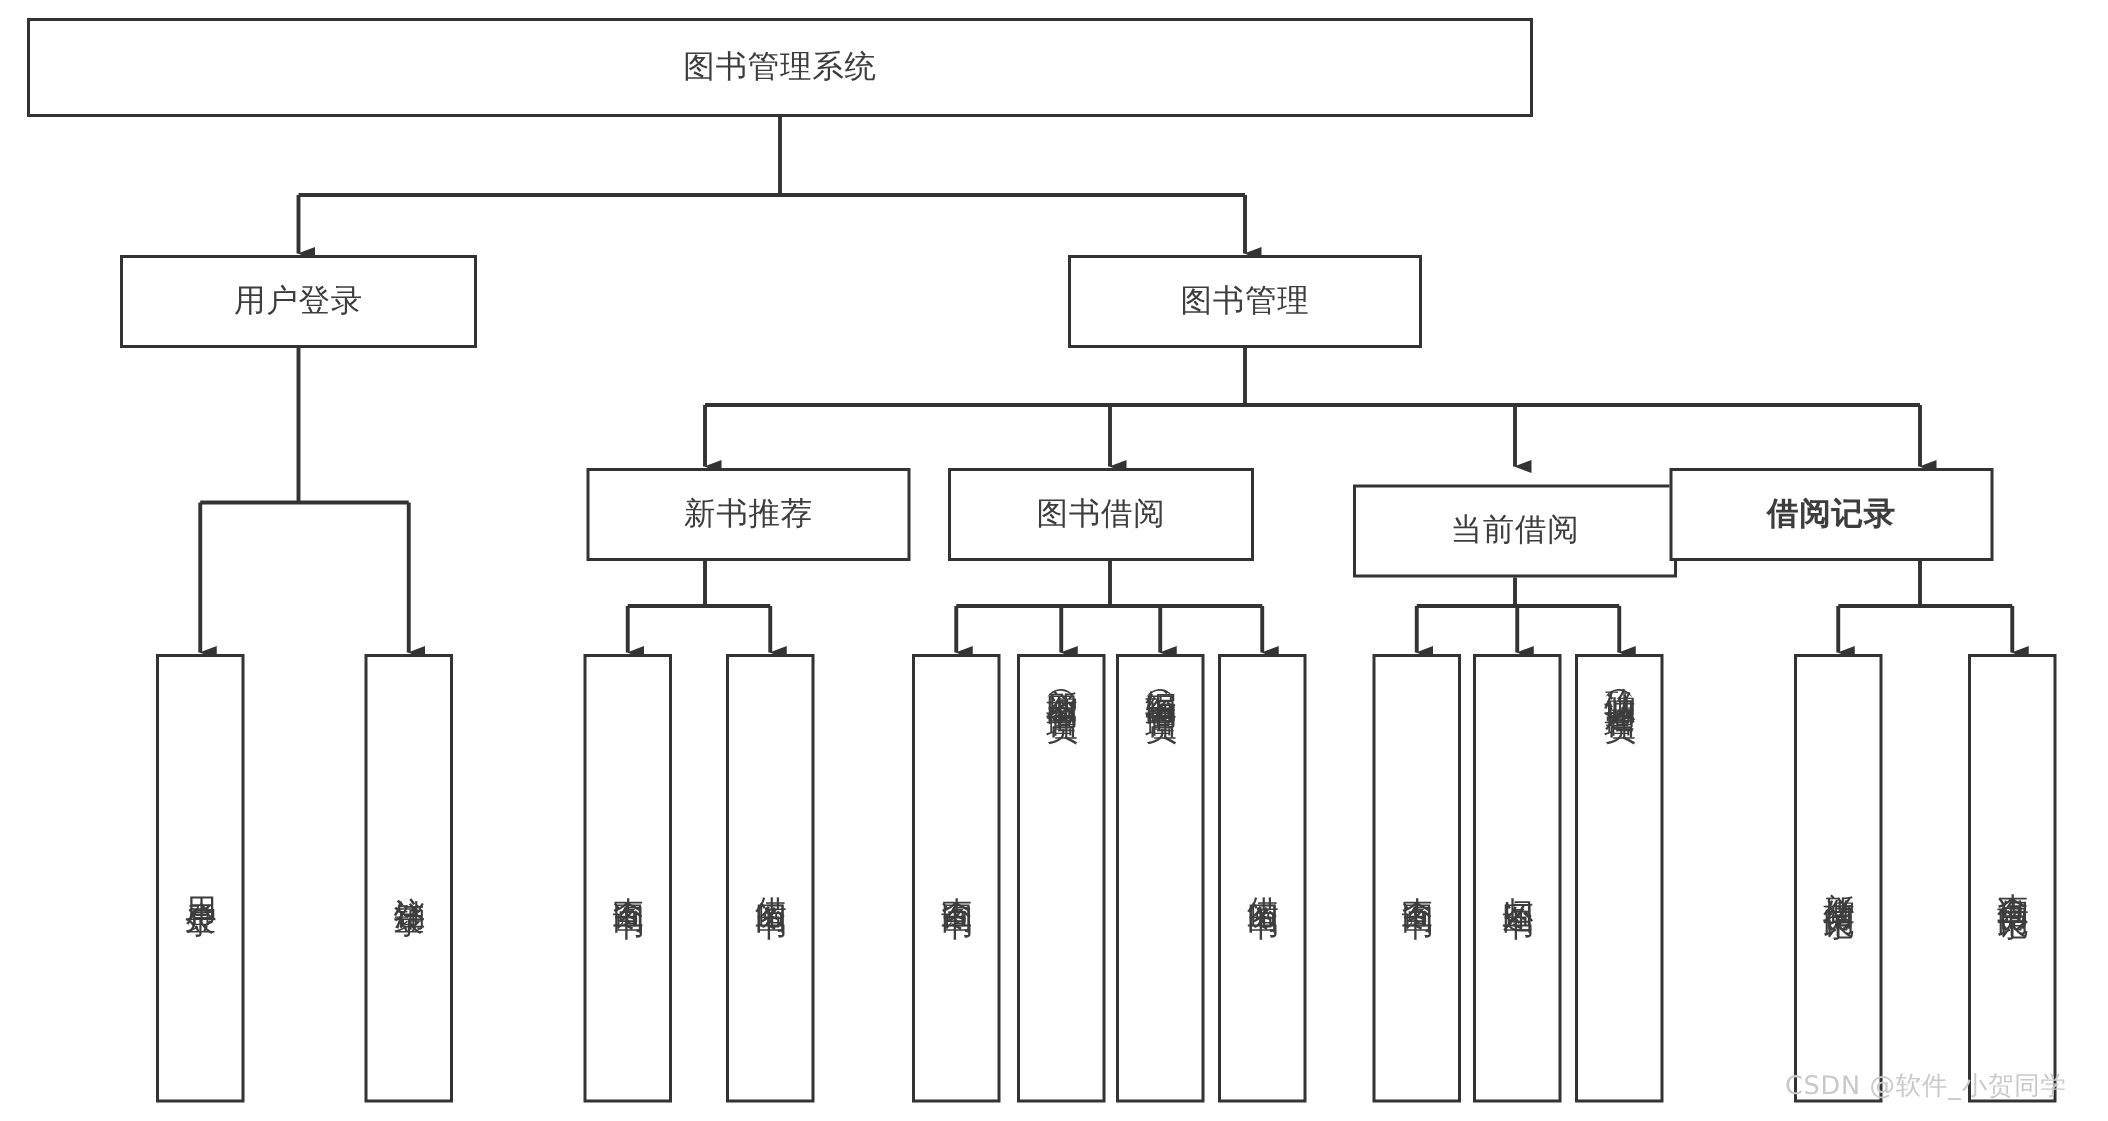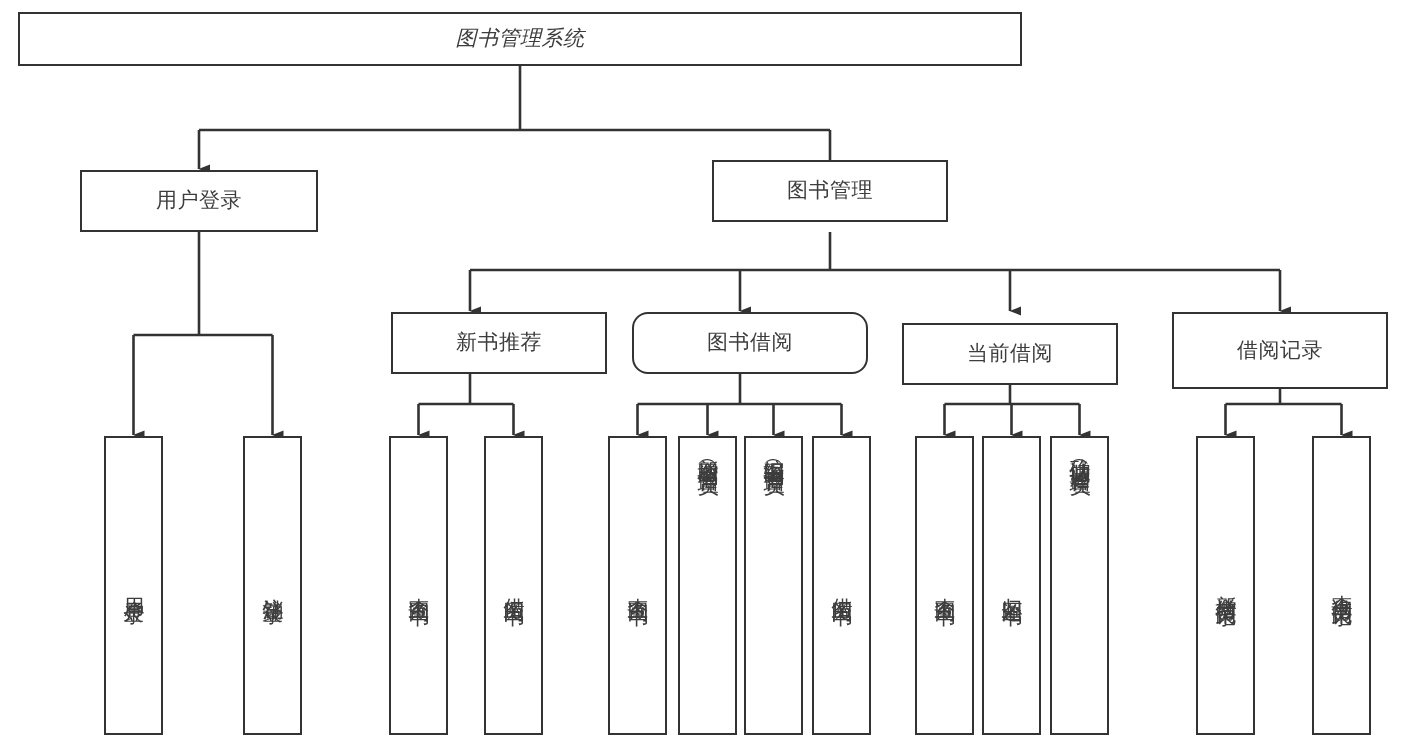--- a/index.html
+++ b/index.html
@@ -109,39 +109,39 @@
         <line x1="1011.5" y1="404" x2="1011.5" y2="435" marker-end="url(#arrowhead)"></line>
         <line x1="1079.5" y1="404" x2="1079.5" y2="435" marker-end="url(#arrowhead)"></line>
         <line x1="1280" y1="374" x2="1280" y2="404"></line>
         <line x1="1225.5" y1="404" x2="1341.5" y2="404"></line>
         <line x1="1225.5" y1="404" x2="1225.5" y2="435" marker-end="url(#arrowhead)"></line>
         <line x1="1341.5" y1="404" x2="1341.5" y2="435" marker-end="url(#arrowhead)"></line>
       </g>
   </svg>
 
   <div id="nodes-layer">
-      <div class="node" style="left: 18px; top: 12px; width: 1004px; height: 54px; font-style: italic;">
+      <div class="node" style="left: 18px; top: 12px; width: 1004px; height: 66px;">
         <span class="label">图书管理系统</span>
       </div>
       <div class="node" style="left: 80px; top: 170px; width: 238px; height: 62px;">
         <span class="label">用户登录</span>
       </div>
-      <div class="node" style="left: 712px; top: 160px; width: 236px; height: 62px;">
+      <div class="node" style="left: 712px; top: 170px; width: 236px; height: 62px;">
         <span class="label">图书管理</span>
       </div>
       <div class="node" style="left: 362px; top: 312px; width: 216px; height: 62px; margin-left: 29px;">
         <span class="label">新书推荐</span>
       </div>
-      <div class="node" style="left: 632px; top: 312px; width: 236px; height: 62px; border-radius: 16px;">
+      <div class="node" style="left: 632px; top: 312px; width: 204px; height: 62px;">
         <span class="label">图书借阅</span>
       </div>
       <div class="node" style="left: 902px; top: 312px; width: 216px; height: 62px; margin-top: 11px;">
         <span class="label">当前借阅</span>
       </div>
-      <div class="node" style="left: 1172px; top: 312px; width: 216px; height: 77px;">
+      <div class="node" style="left: 1113px; top: 312px; width: 216px; height: 62px; font-weight: bold;">
         <span class="label">借阅记录</span>
       </div>
       <div class="node vertical" style="left: 104px; top: 436px; width: 59px; height: 299px;">
         <span class="label">用户登录</span>
       </div>
       <div class="node vertical" style="left: 243px; top: 436px; width: 59px; height: 299px;">
         <span class="label">注销登录</span>
       </div>
       <div class="node vertical" style="left: 389px; top: 436px; width: 59px; height: 299px;">
         <span class="label">查询图书</span>
@@ -171,14 +171,15 @@
         <span class="label">确认归还（管理员）</span>
       </div>
       <div class="node vertical" style="left: 1196px; top: 436px; width: 59px; height: 299px;">
         <span class="label">新增借阅记录</span>
       </div>
       <div class="node vertical" style="left: 1312px; top: 436px; width: 59px; height: 299px;">
         <span class="label">查询借阅记录</span>
       </div>
     </div>
 
+  <div class="watermark" style="left: 1190px; top: 712px;">CSDN @软件_小贺同学</div>
 
 </div>
 
 </body></html>

